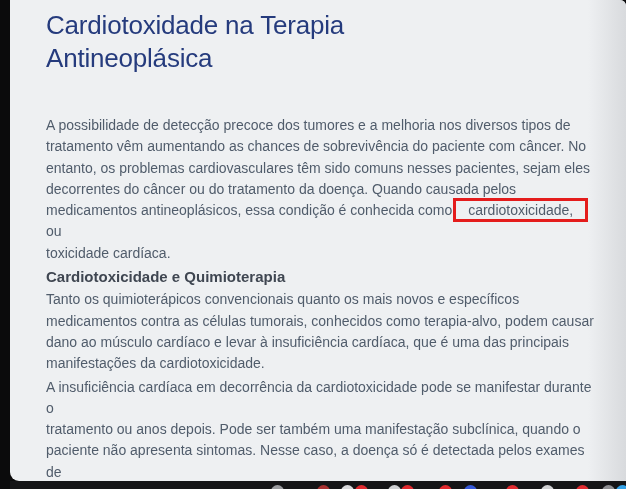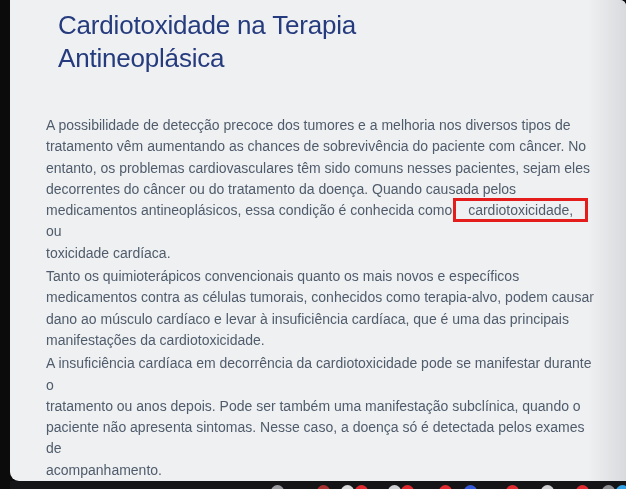--- a/index.html
+++ b/index.html
@@ -17,21 +17,21 @@
   }
   .edge-shadow{
     position:absolute;top:0;right:0;bottom:0;width:38px;
     background:linear-gradient(90deg, rgba(217,219,222,0) 0%, #d8dadd 100%);
     pointer-events:none;
   }
   .content{
     position:absolute;left:36px;top:0;width:552px;
   }
   h1.title{
-    margin:0 0 40px 12px;padding-top:9px;
+    margin:0 0 40px 0;padding-top:9px;
     font-size:26px;line-height:33px;font-weight:400;
     letter-spacing:-0.2px;
     color:#253b7d;
     white-space:pre-line;
   }
   .para{
     margin:0 0 2px 0;
     font-size:14px;line-height:21.3px;
     color:#505c6b;
     white-space:pre-line;
@@ -64,20 +64,21 @@
     <h1 class="title">Cardiotoxidade na Terapia
 Antineoplásica</h1>
 
     <p class="para"><span>A possibilidade de detecção precoce dos tumores e a melhoria nos diversos tipos de
 tratamento vêm aumentando as chances de sobrevivência do paciente com câncer. No
 entanto, os problemas cardiovasculares têm sido comuns nesses pacientes, sejam eles
 decorrentes do câncer ou do tratamento da doença. Quando causada pelos
 medicamentos antineoplásicos, essa condição é conhecida como </span><span class="highlight-box">cardiotoxicidade,</span><span> ou
 toxicidade cardíaca.</span></p>
 
+    <h2 class="section">Cardiotoxicidade e Quimioterapia</h2>
 
     <p class="para">Tanto os quimioterápicos convencionais quanto os mais novos e específicos
 medicamentos contra as células tumorais, conhecidos como terapia-alvo, podem causar
 dano ao músculo cardíaco e levar à insuficiência cardíaca, que é uma das principais
 manifestações da cardiotoxicidade.</p>
 
     <p class="para">A insuficiência cardíaca em decorrência da cardiotoxicidade pode se manifestar durante o
 tratamento ou anos depois. Pode ser também uma manifestação subclínica, quando o
 paciente não apresenta sintomas. Nesse caso, a doença só é detectada pelos exames de
 acompanhamento.</p>

